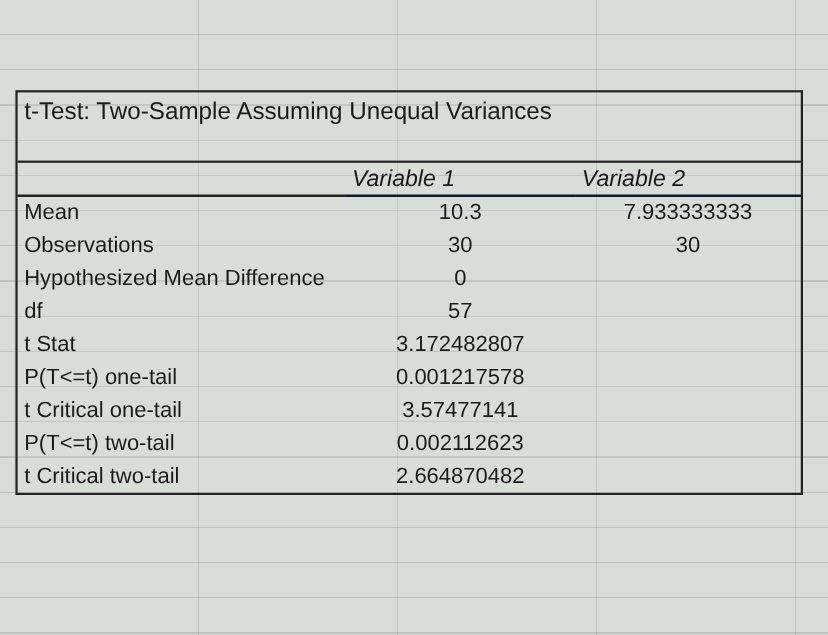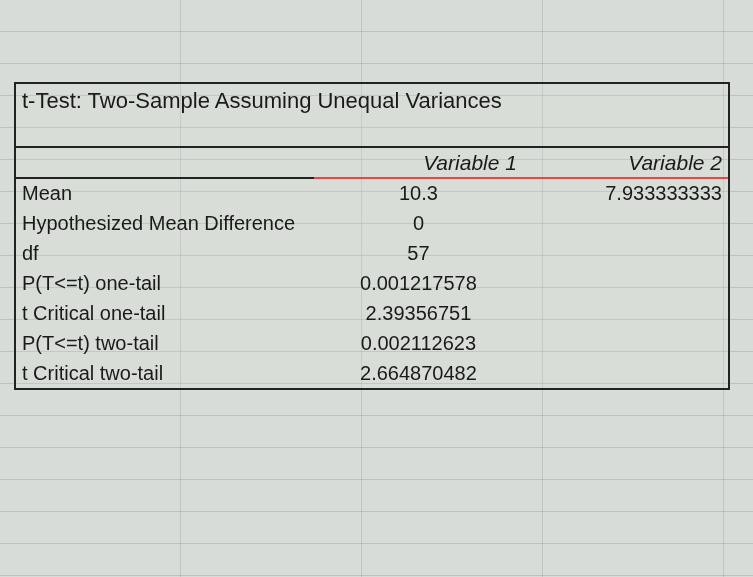--- a/index.html
+++ b/index.html
@@ -44,37 +44,37 @@
   }
   td, th {
     padding: 2px 6px;
     font-weight: normal;
     height: 30px;
     vertical-align: middle;
   }
   th.var {
     font-style: italic;
     font-size: 21px;
-    text-align: right;
-    border-bottom: 2px solid #ef4444;
+    text-align: left;
+    border-bottom: 2px solid #0f172a;
   }
   th.blank {
     border-bottom: 2px solid #222;
   }
   .label-col {
     width: 300px;
     text-align: left;
   }
   .val-col {
     width: 210px;
     text-align: center;
   }
   .val-col2 {
     width: 206px;
-    text-align: right;
+    text-align: center;
   }
 </style>
 </head>
 <body>
 
 <div class="sheet"></div>
 
 <div class="output-box">
   <div class="title-row">t-Test: Two-Sample Assuming Unequal Variances</div>
   <table>
@@ -85,37 +85,47 @@
         <th class="var val-col2">Variable 2</th>
       </tr>
     </thead>
     <tbody>
       <tr>
         <td class="label-col">Mean</td>
         <td class="val-col">10.3</td>
         <td class="val-col2">7.933333333</td>
       </tr>
       <tr>
+        <td class="label-col">Observations</td>
+        <td class="val-col">30</td>
+        <td class="val-col2">30</td>
+      </tr>
+      <tr>
         <td class="label-col">Hypothesized Mean Difference</td>
         <td class="val-col">0</td>
         <td class="val-col2"></td>
       </tr>
       <tr>
         <td class="label-col">df</td>
         <td class="val-col">57</td>
         <td class="val-col2"></td>
       </tr>
       <tr>
+        <td class="label-col">t Stat</td>
+        <td class="val-col">3.172482807</td>
+        <td class="val-col2"></td>
+      </tr>
+      <tr>
         <td class="label-col">P(T&lt;=t) one-tail</td>
         <td class="val-col">0.001217578</td>
         <td class="val-col2"></td>
       </tr>
       <tr>
         <td class="label-col">t Critical one-tail</td>
-        <td class="val-col">2.39356751</td>
+        <td class="val-col">3.57477141</td>
         <td class="val-col2"></td>
       </tr>
       <tr>
         <td class="label-col">P(T&lt;=t) two-tail</td>
         <td class="val-col">0.002112623</td>
         <td class="val-col2"></td>
       </tr>
       <tr>
         <td class="label-col">t Critical two-tail</td>
         <td class="val-col">2.664870482</td>

